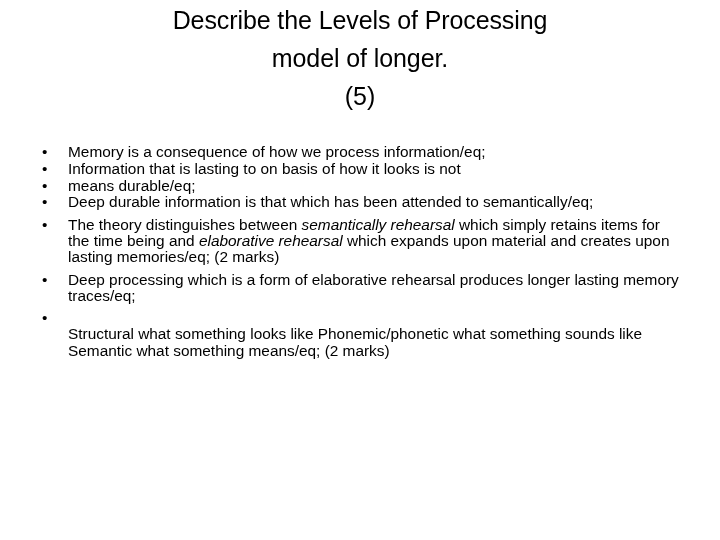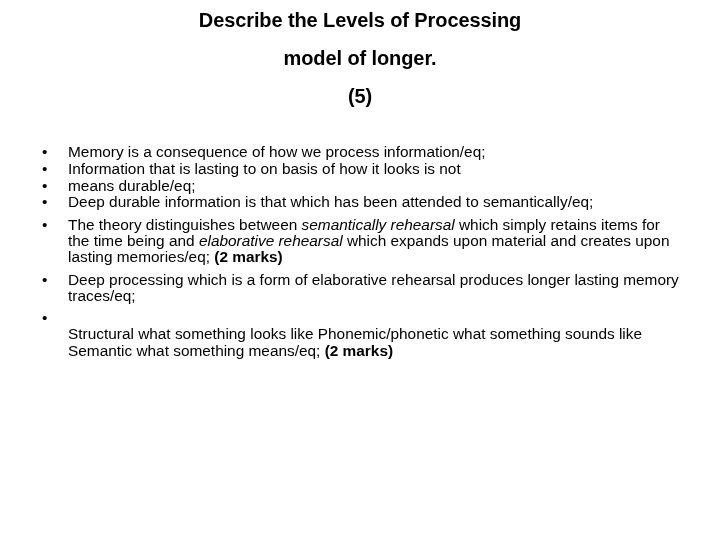--- a/index.html
+++ b/index.html
@@ -26,22 +26,22 @@
   
   .title-block {
     position: absolute;
     left: 0px;
     top: 1px;
     width: 720px;
     text-align: center;
   }
   .title-line {
     font-family: "Liberation Sans", sans-serif;
-    font-size: 20px;
-    font-weight: 700;
+    font-size: 25px;
+    font-weight: 400;
     line-height: 38px;
     letter-spacing: -0.1px;
     color: #000000;
     white-space: nowrap;
   }
 
   
   .body-block {
     position: absolute;
     left: 38px;
@@ -74,21 +74,21 @@
   }
   .bullet-text {
     display: block;
   }
   .bullet-text i,
   .bullet-text em {
     font-style: italic;
   }
   .bullet-text b,
   .bullet-text strong {
-    font-weight: 700;
+    font-weight: 400;
   }
   .tight {
     margin-bottom: 0.5px;
   }
 </style>
 </head>
 <body>
 
 <div class="slide">
 

